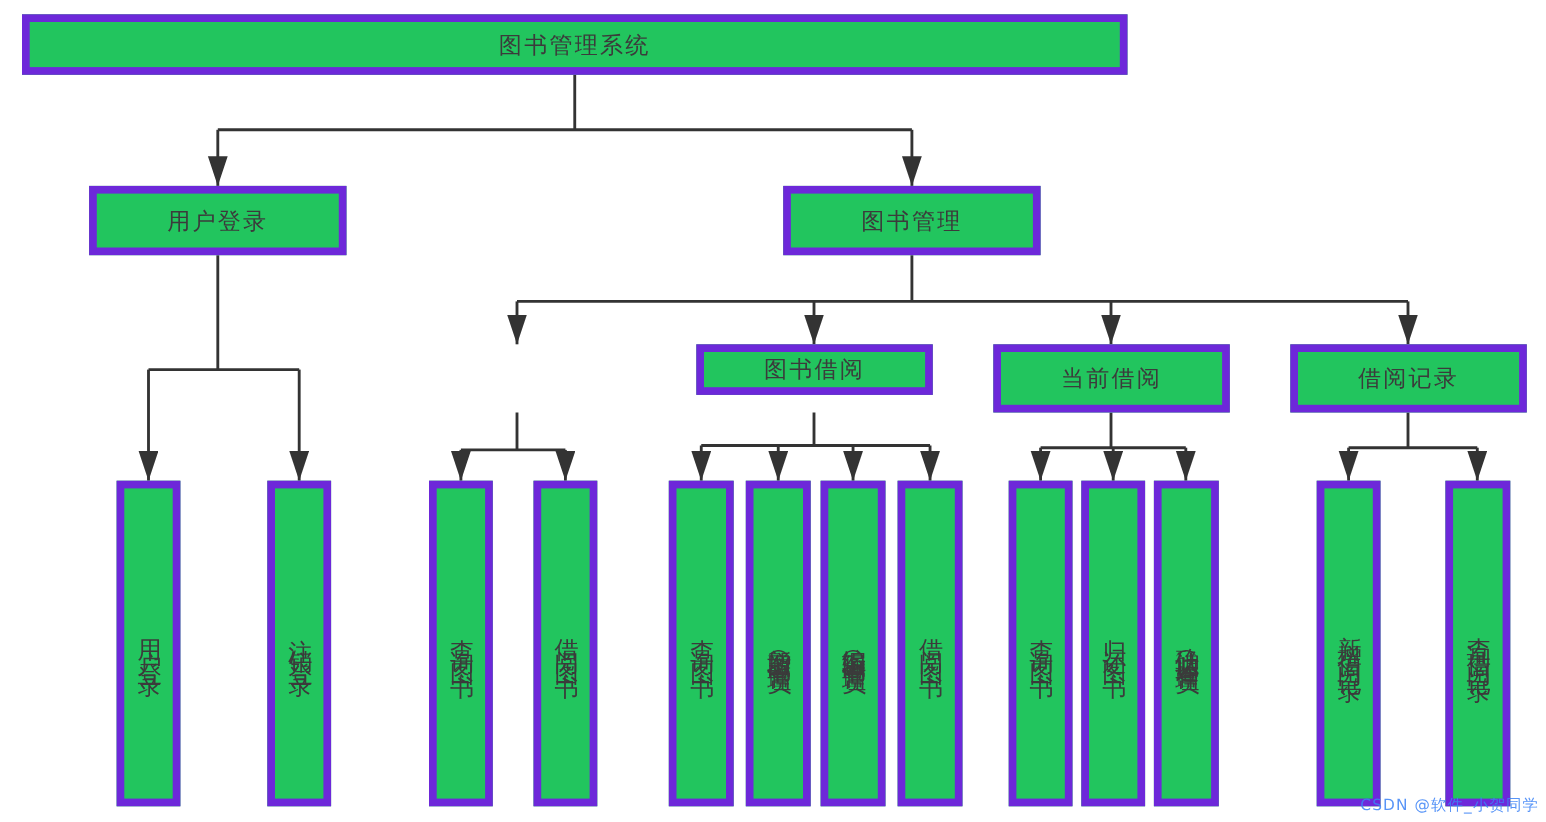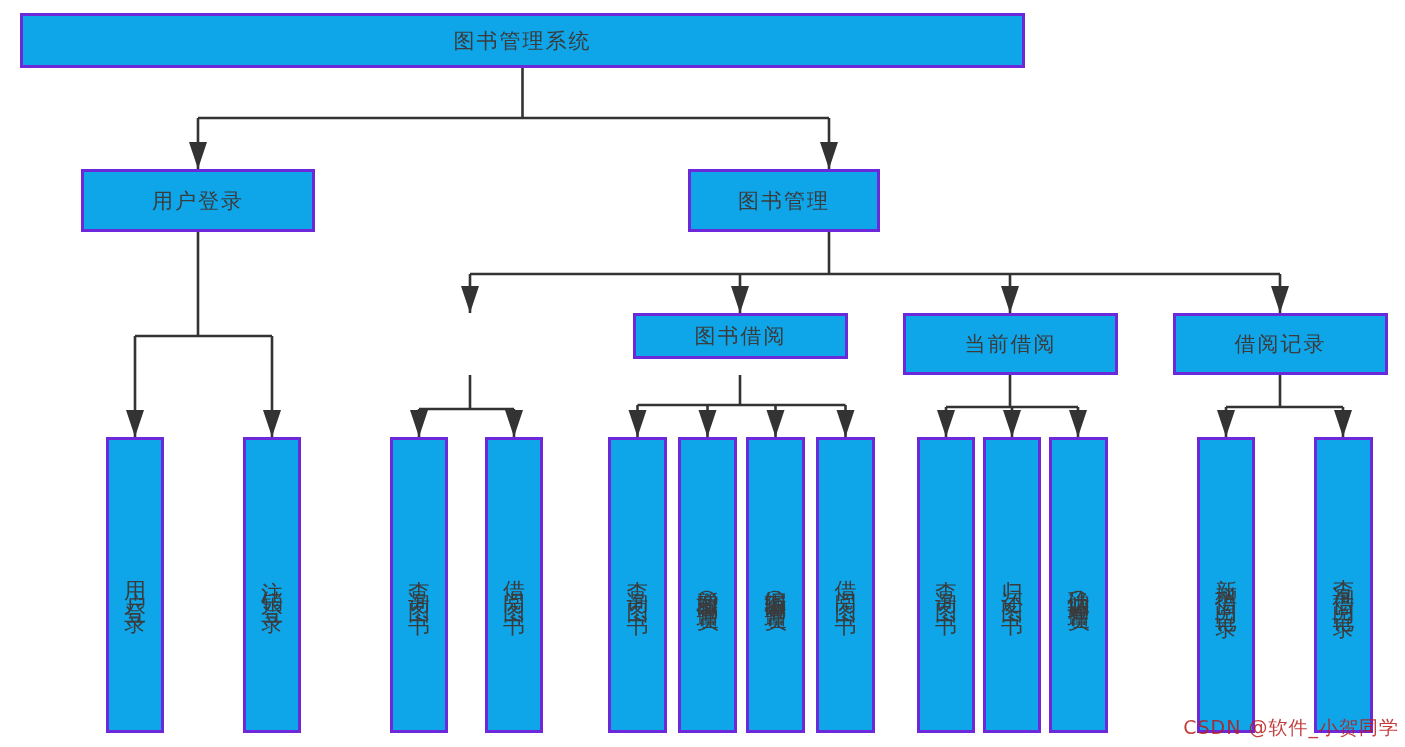--- a/index.html
+++ b/index.html
@@ -7,42 +7,42 @@
   .stage{
     position:relative;
     width:1405px;height:747px;
     background:#ffffff;
     overflow:hidden;
   }
   svg.connectors{position:absolute;left:0;top:0;z-index:1;}
   .node{
     position:absolute;
     box-sizing:border-box;
-    background:#0ea5e9;
-    border:3px solid #6d28d9;
+    background:#22c55e;
+    border:7px solid #6d28d9;
     color:#3b3b3b;
     display:flex;align-items:center;justify-content:center;
     z-index:2;
   }
   .hnode{font-size:21px;letter-spacing:2px;white-space:nowrap;}
   .vnode span{
     writing-mode:vertical-rl;
     text-orientation:mixed;
     font-size:22px;
     line-height:1;
     white-space:nowrap;
   }
   .ls-4 span{letter-spacing:11px;}
   .ls-6 span{letter-spacing:8px;}
   .ls-9 span{letter-spacing:3px;}
   .watermark{
     position:absolute;
     right:6px;bottom:6px;
-    font-size:19px;
-    color:#b91c1c;
+    font-size:14px;
+    color:#3b82f6;
     opacity:.85;
     z-index:3;
     white-space:nowrap;
     letter-spacing:1px;
   }
 </style>
 </head>
 <body>
 
 <div class="stage">
@@ -93,21 +93,21 @@
       <path d="M1280,375 V407"></path>
       <path d="M1226,407 H1343"></path>
       <path d="M1226,407 V437" marker-end="url(#arrow)"></path>
       <path d="M1343,407 V437" marker-end="url(#arrow)"></path>
     </g>
   </svg>
 
   <div class="node hnode" style="left:20px;top:13px;width:1005px;height:55px;">图书管理系统</div>
 
   <div class="node hnode" style="left:81px;top:169px;width:234px;height:63px;">用户登录</div>
-  <div class="node hnode" style="left:688px;top:169px;width:192px;height:63px;">图书管理</div>
+  <div class="node hnode" style="left:712px;top:169px;width:234px;height:63px;">图书管理</div>
 
   <div class="node hnode" style="left:633px;top:313px;width:215px;height:46px;">图书借阅</div>
   <div class="node hnode" style="left:903px;top:313px;width:215px;height:62px;">当前借阅</div>
   <div class="node hnode" style="left:1173px;top:313px;width:215px;height:62px;">借阅记录</div>
 
   <div class="node vnode ls-4" style="left:106px;top:437px;width:58px;height:296px;">
     <span>用户登录</span>
     </div>
   <div class="node vnode ls-4" style="left:243px;top:437px;width:58px;height:296px;">
     <span>注销登录</span>

